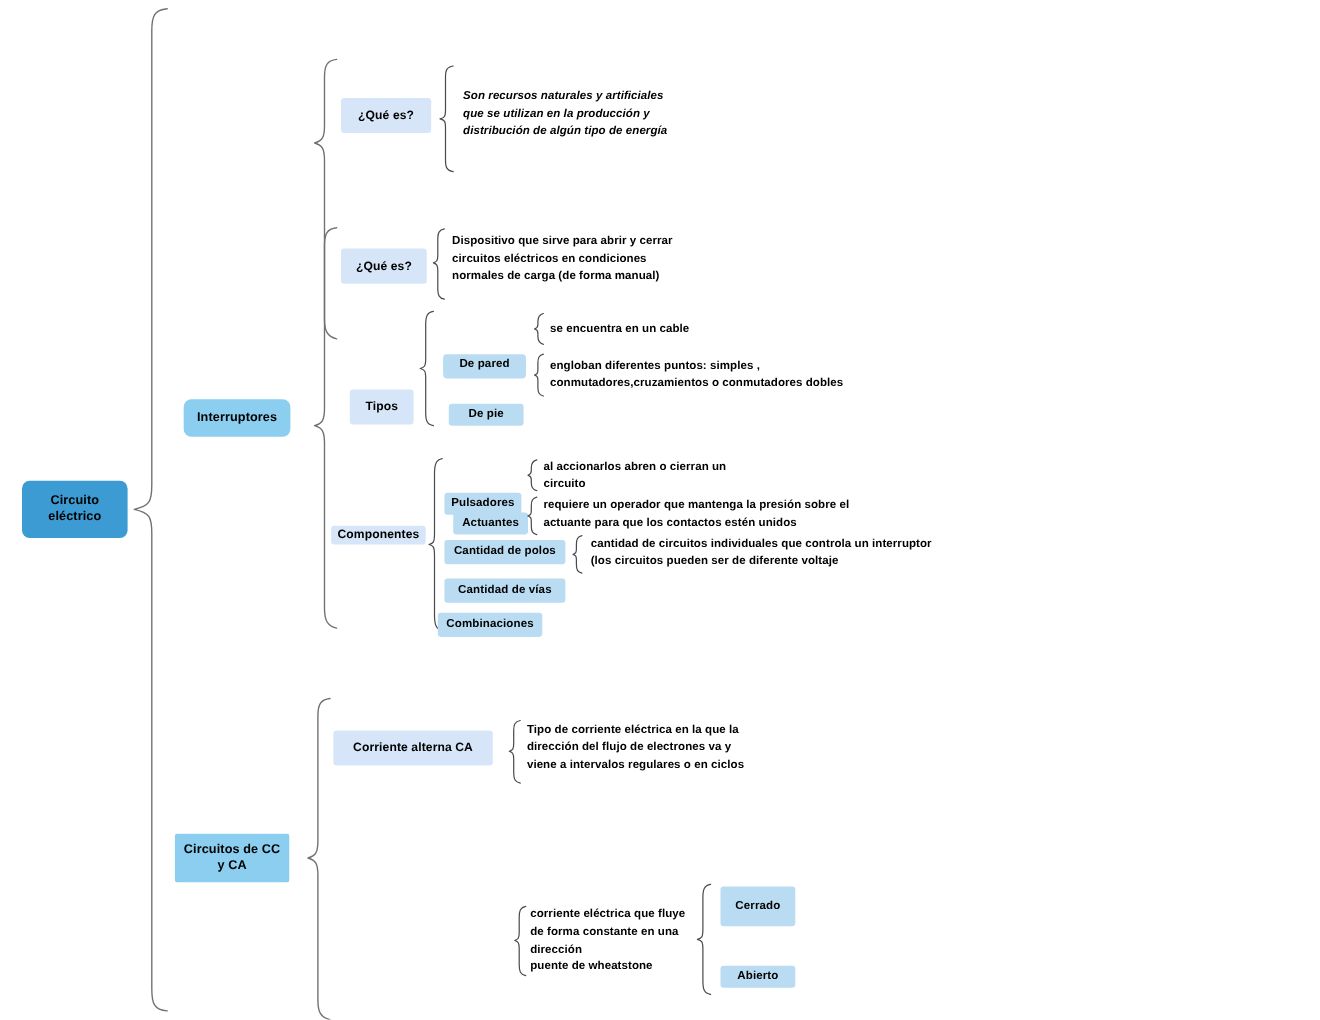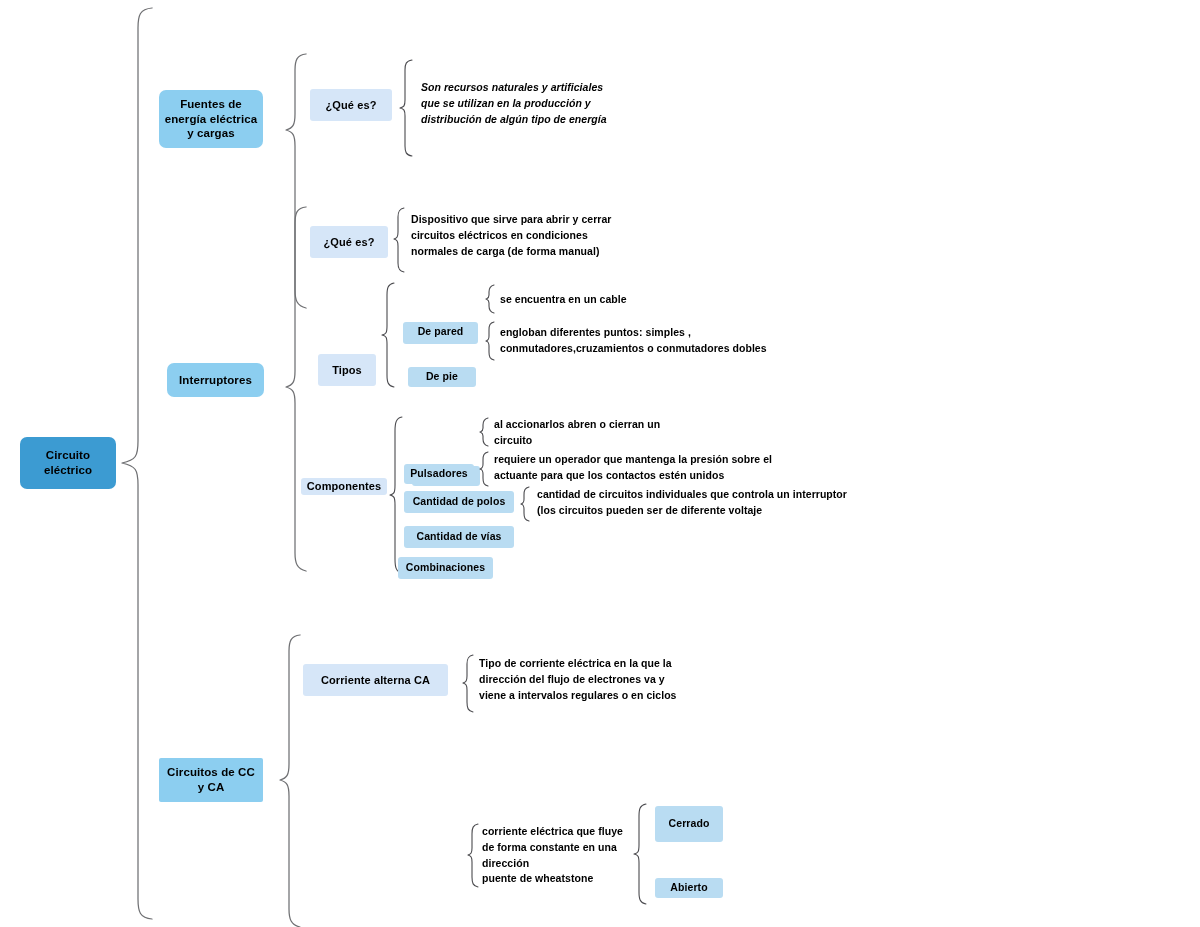--- a/index.html
+++ b/index.html
@@ -83,23 +83,20 @@
 
 <div id="canvas">
 
   <div class="node root" style="left:20px; top:437px; width:96px; height:52px;">Circuito
 eléctrico</div>
 
   <svg class="brace" style="left:118px; top:6px; width:36px; height:915px;" viewBox="0 0 36 915" preserveAspectRatio="none">
     <path d="M34,2 C22,3 20,9 20,22 L20,435 C20,450 18,454 4,457 C18,460 20,464 20,479 L20,893 C20,906 22,912 34,913"></path>
   </svg>
 
-  <div class="node branch" style="left:159px; top:90px; width:104px; height:58px;">Fuentes de
-energía eléctrica
-y cargas</div>
 
   <svg class="brace" style="left:284px; top:52px; width:24px; height:258px;" viewBox="0 0 24 258" preserveAspectRatio="none">
     <path d="M22,2 C13,3 11,8 11,18 L11,62 C11,73 9,76 2,78 C9,80 11,83 11,94 L11,238 C11,248 13,254 22,256"></path>
   </svg>
 
   <div class="node sub" style="left:310px; top:89px; width:82px; height:32px;">¿Qué es?</div>
 
   <svg class="brace thin" style="left:398px; top:58px; width:16px; height:100px;" viewBox="0 0 16 100" preserveAspectRatio="none">
     <path d="M14,2 C8,3 7,6 7,12 L7,42 C7,48 6,49 2,50 C6,51 7,52 7,58 L7,88 C7,94 8,97 14,98"></path>
   </svg>
@@ -157,21 +154,21 @@
 
   <div class="node leaf" style="left:412px; top:419px; width:68px; height:20px;margin-top:47px;">Actuantes</div>
 
   <svg class="brace thin" style="left:478px; top:416px; width:12px; height:32px;" viewBox="0 0 12 32" preserveAspectRatio="none">
     <path d="M10,2 C6,3 5,5 5,9 L5,12 C5,15 4,15 2,16 C4,17 5,17 5,20 L5,23 C5,27 6,29 10,30"></path>
   </svg>
 
   <div class="desc" style="left:494px; top:417px; width:300px;">al accionarlos abren o cierran un
 circuito</div>
 
-  <div class="node leaf" style="left:404px; top:464px; width:70px; height:20px;">Pulsadores</div>
+  <div class="node leaf" style="left:404px; top:448px; width:70px; height:20px;">Pulsadores</div>
 
   <svg class="brace thin" style="left:478px; top:450px; width:12px; height:38px;" viewBox="0 0 12 38" preserveAspectRatio="none">
     <path d="M10,2 C6,3 5,5 5,10 L5,14 C5,18 4,18 2,19 C4,20 5,20 5,24 L5,28 C5,33 6,35 10,36"></path>
   </svg>
 
   <div class="desc" style="left:494px; top:452px; width:400px;">requiere un operador que mantenga la presión sobre el
 actuante para que los contactos estén unidos</div>
 
   <div class="node leaf" style="left:404px; top:491px; width:110px; height:22px;">Cantidad de polos</div>
 

